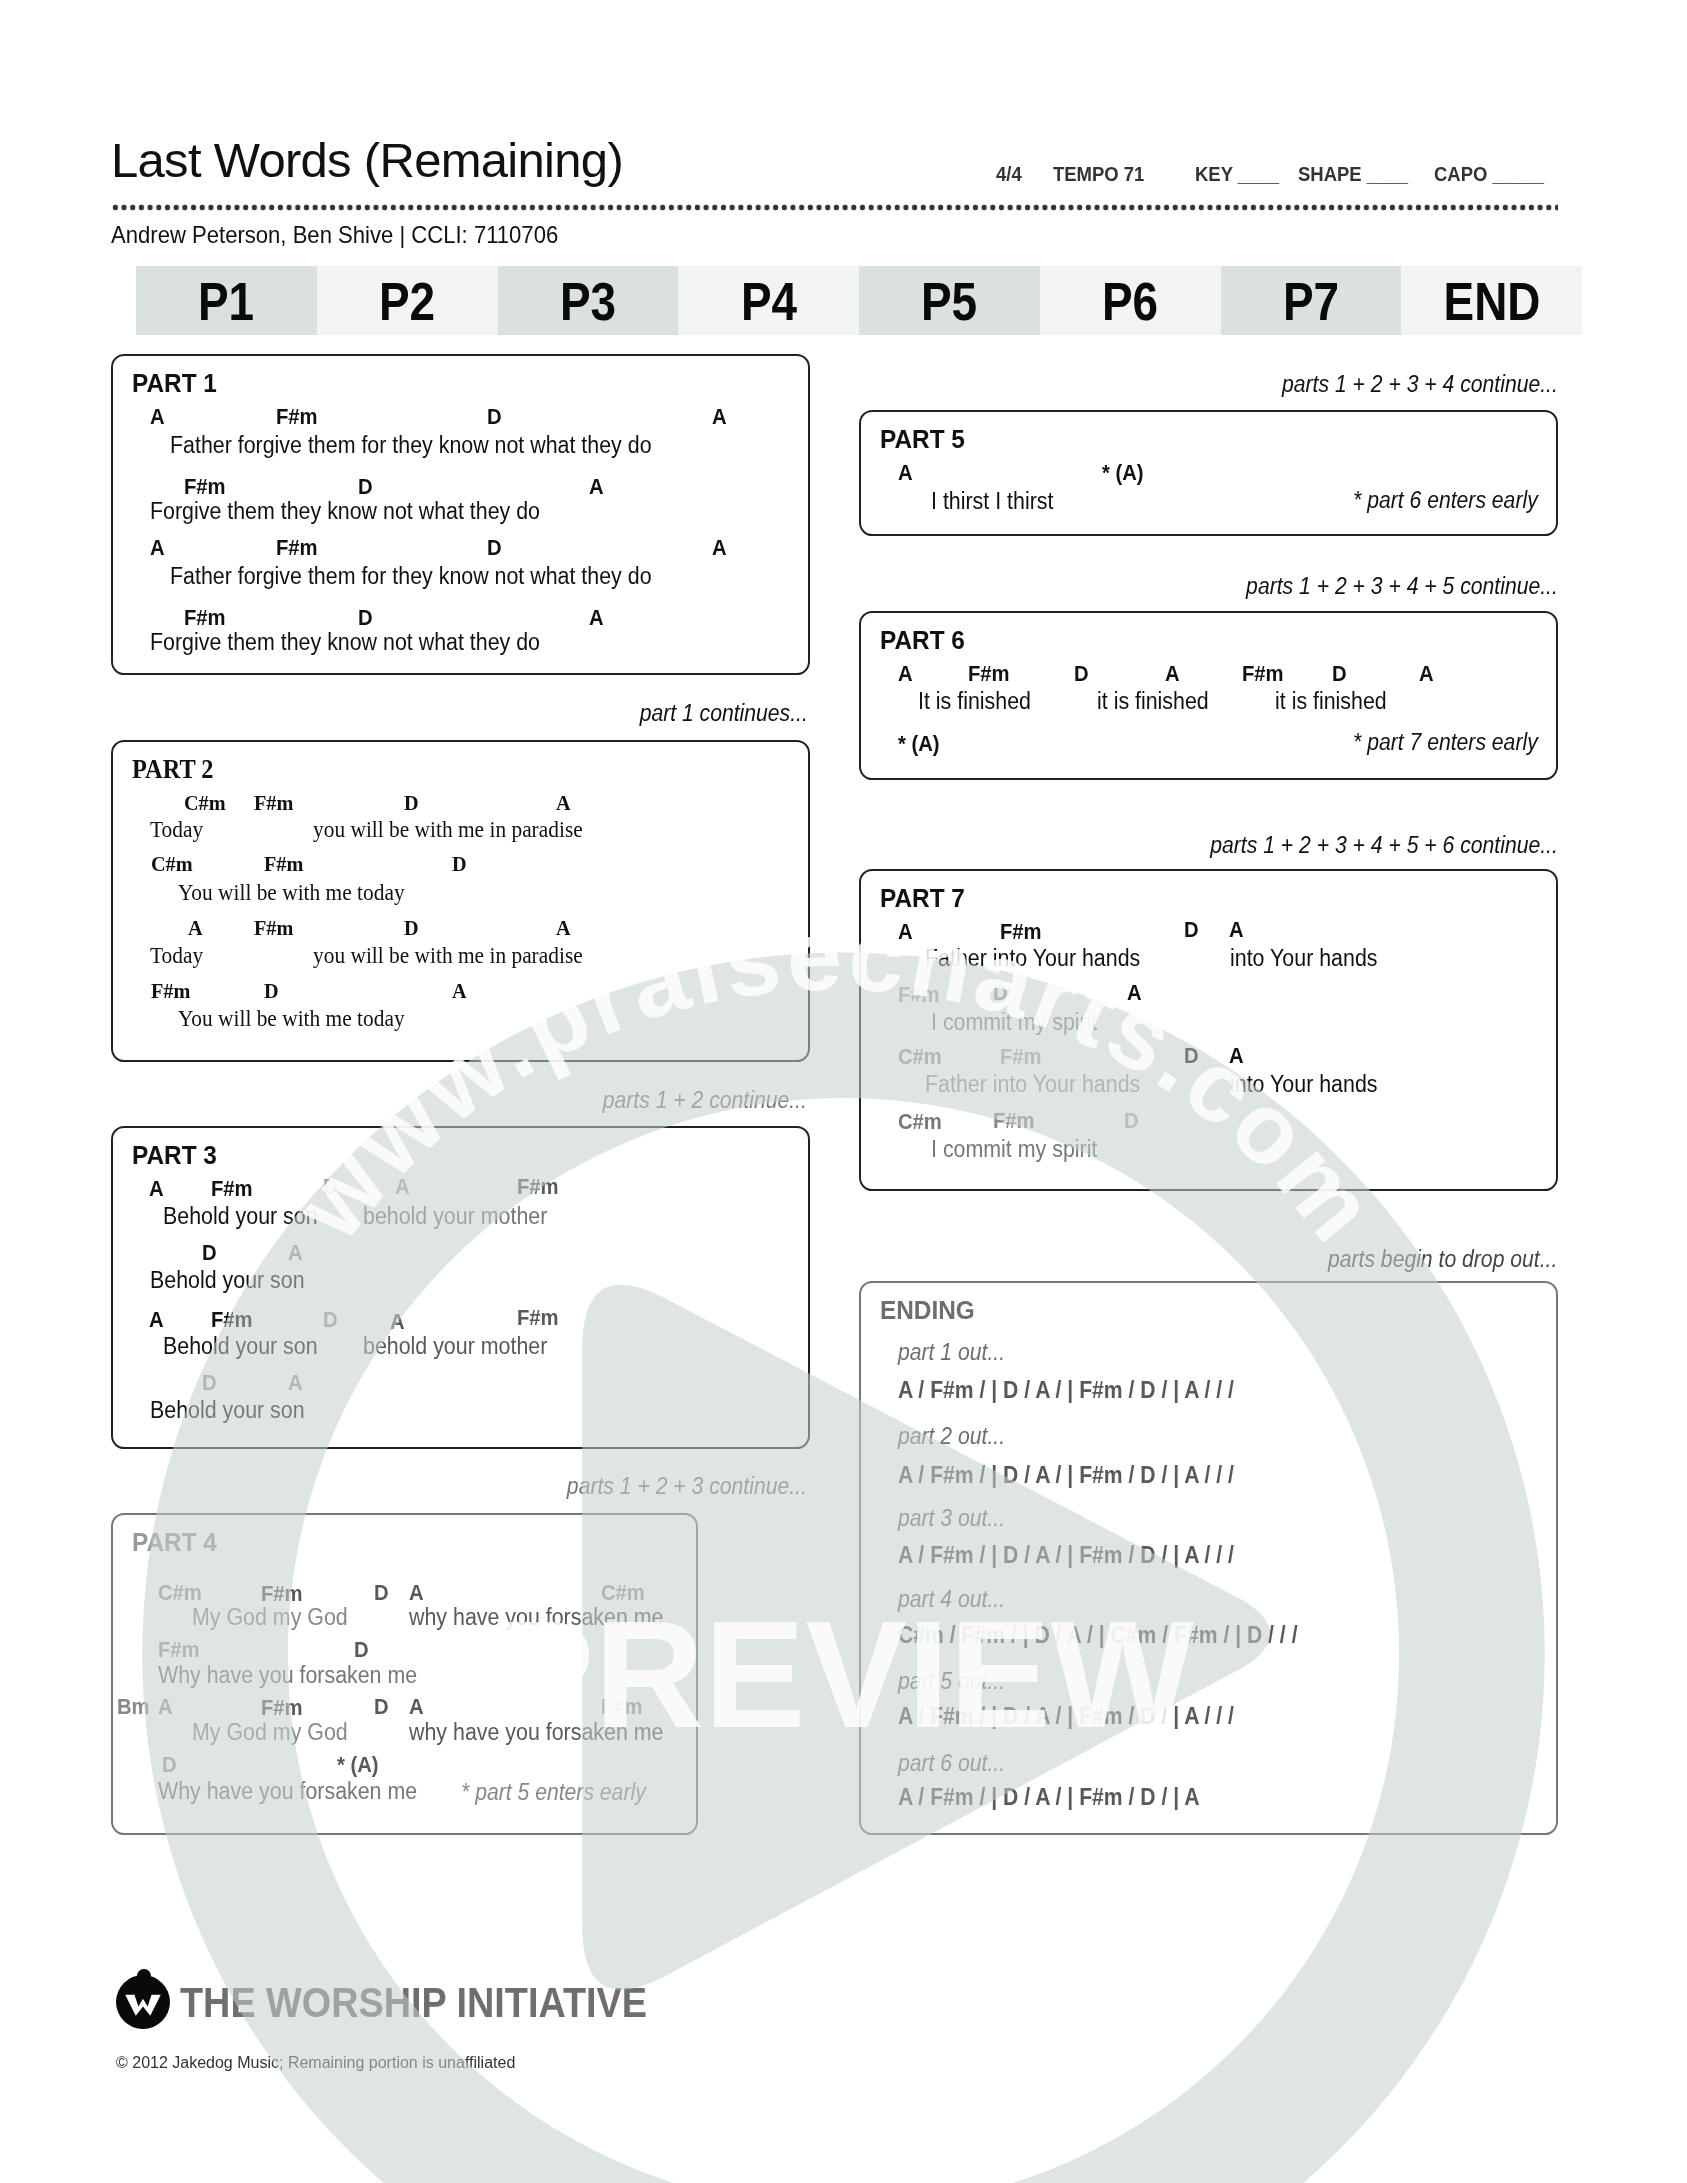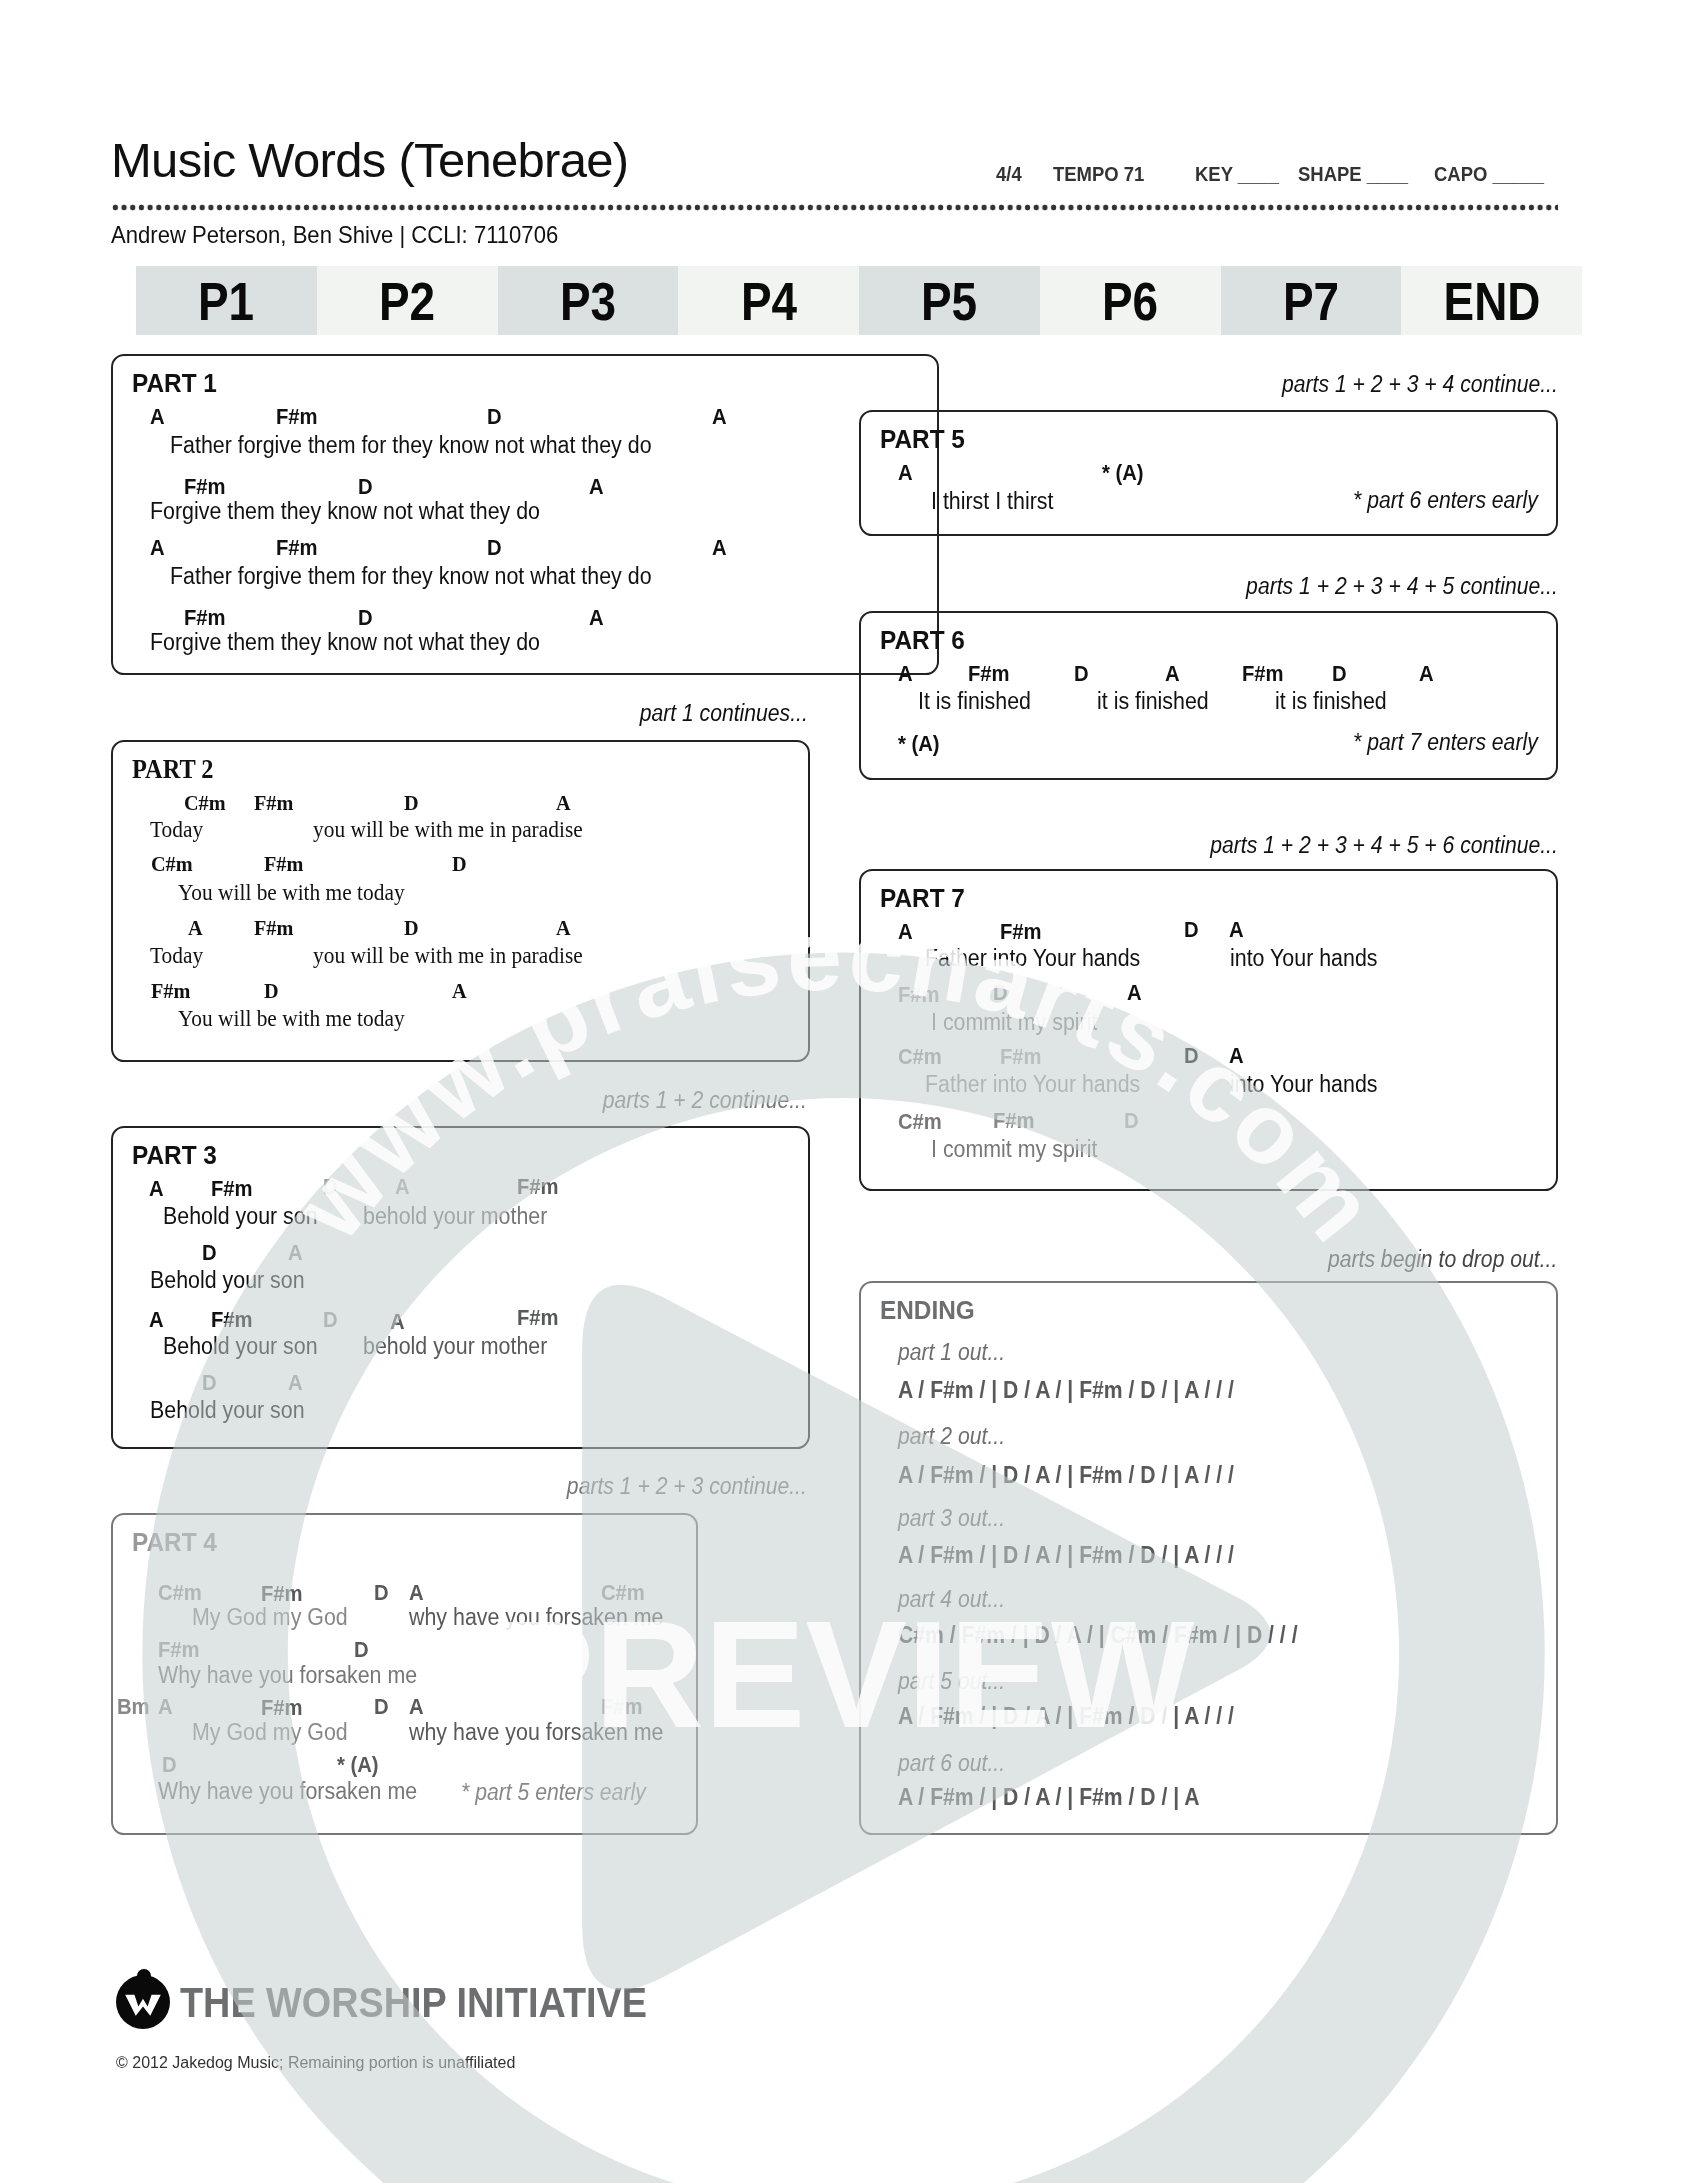--- a/index.html
+++ b/index.html
@@ -29,21 +29,21 @@
   .logo { position:absolute; left:116px; top:1975px; width:54px; height:54px; border-radius:50%; background:#0a0a0a; }
   .logo-knob { position:absolute; left:136px; top:1968px; width:16px; height:16px; border-radius:50%; background:#0a0a0a; border:1.3px solid #fff; box-sizing:border-box; }
   .brand { left:180px; top:1979px; font-size:42px; font-weight:700; color:#6d6e70; transform:scaleX(0.9); transform-origin:left; }
   .copy { left:116px; top:2054px; font-size:16px; color:#333; }
   
   .wm { position:absolute; left:0; top:0; width:1687px; height:2183px; pointer-events:none; }
 </style>
 </head>
 <body>
 
-<div class="abs title">Music Words (Tenebrae)</div>
+<div class="abs title">Last Words (Remaining)</div>
 <div class="abs meta" style="left:996px;">4/4</div>
 <div class="abs meta" style="left:1053px;">TEMPO 71</div>
 <div class="abs meta" style="left:1195px;">KEY ____</div>
 <div class="abs meta" style="left:1298px;">SHAPE ____</div>
 <div class="abs meta" style="left:1434px;">CAPO _____</div>
 <div class="abs dots"></div>
 <div class="abs authors">Andrew Peterson, Ben Shive | CCLI: 7110706</div>
 
 <div class="tabbar">
   <div class="tab dark">
@@ -65,21 +65,21 @@
       <span>P6</span>
     </div>
   <div class="tab dark">
       <span>P7</span>
     </div>
   <div class="tab light">
       <span>END</span>
     </div>
 </div>
 
-<div class="box" style="left:111px; top:354px; width:828px; height:321px;">
+<div class="box" style="left:111px; top:354px; width:699px; height:321px;">
   <div class="hdr">PART 1</div>
   <div class="chord" style="left:37px; top:48px;">A</div>
   <div class="chord" style="left:163px; top:48px;">F#m</div>
   <div class="chord" style="left:374px; top:48px;">D</div>
   <div class="chord" style="left:599px; top:48px;">A</div>
   <div class="lyric" style="left:57px; top:76px;">Father forgive them for they know not what they do</div>
 
   <div class="chord" style="left:71px; top:118px;">F#m</div>
   <div class="chord" style="left:245px; top:118px;">D</div>
   <div class="chord" style="left:476px; top:118px;">A</div>

